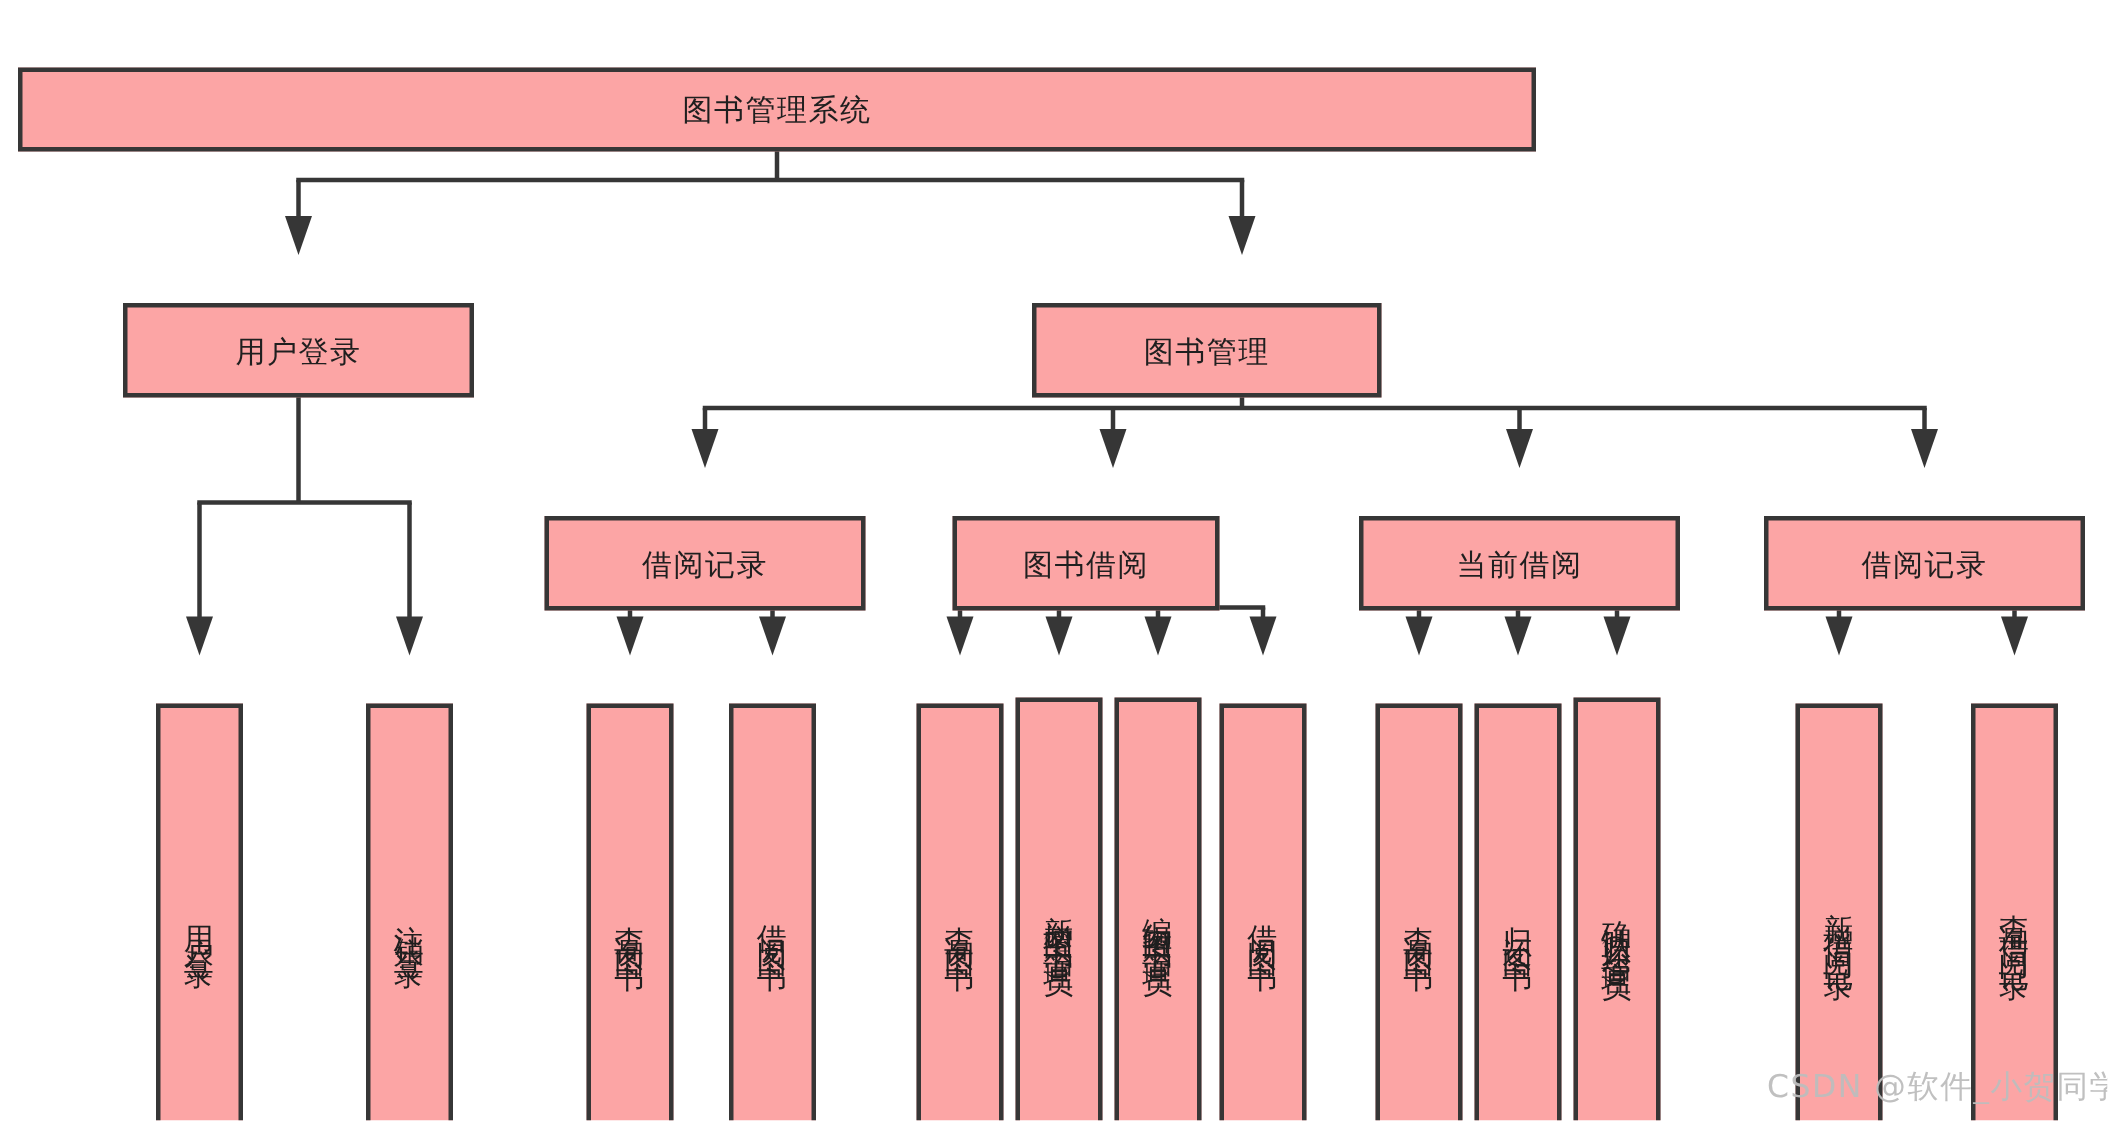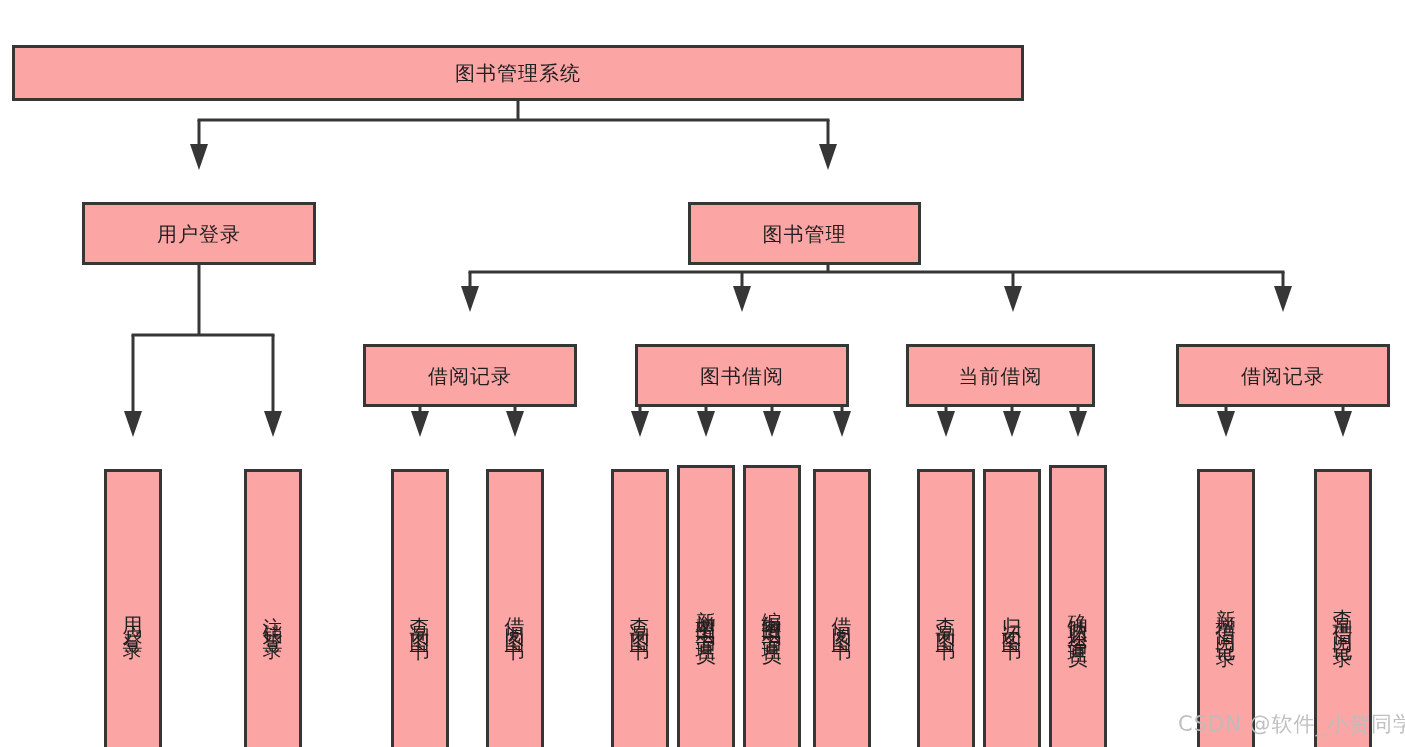--- a/index.html
+++ b/index.html
@@ -129,24 +129,24 @@
   <div class="node hbox" style="left:82px; top:170px; width:234px; height:63px;">
     <span class="lbl">用户登录</span>
   </div>
   <div class="node hbox" style="left:688px; top:170px; width:233px; height:63px;">
     <span class="lbl">图书管理</span>
   </div>
 
   <div class="node hbox" style="left:363px; top:312px; width:214px; height:63px;">
     <span class="lbl">借阅记录</span>
   </div>
-  <div class="node hbox" style="left:635px; top:312px; width:214px; height:63px;">
+  <div class="node hbox" style="left:635px; top:312px; width:178px; height:63px;">
     <span class="lbl">图书借阅</span>
   </div>
-  <div class="node hbox" style="left:906px; top:312px; width:189px; height:63px;">
+  <div class="node hbox" style="left:906px; top:312px; width:214px; height:63px;">
     <span class="lbl">当前借阅</span>
   </div>
   <div class="node hbox" style="left:1176px; top:312px; width:214px; height:63px;">
     <span class="lbl">借阅记录</span>
   </div>
 
   <div class="node vbox" style="left:104px; top:437px; width:58px; height:296px;">
     <span class="lbl">用户登录</span>
   </div>
   <div class="node vbox" style="left:244px; top:437px; width:58px; height:296px;">

